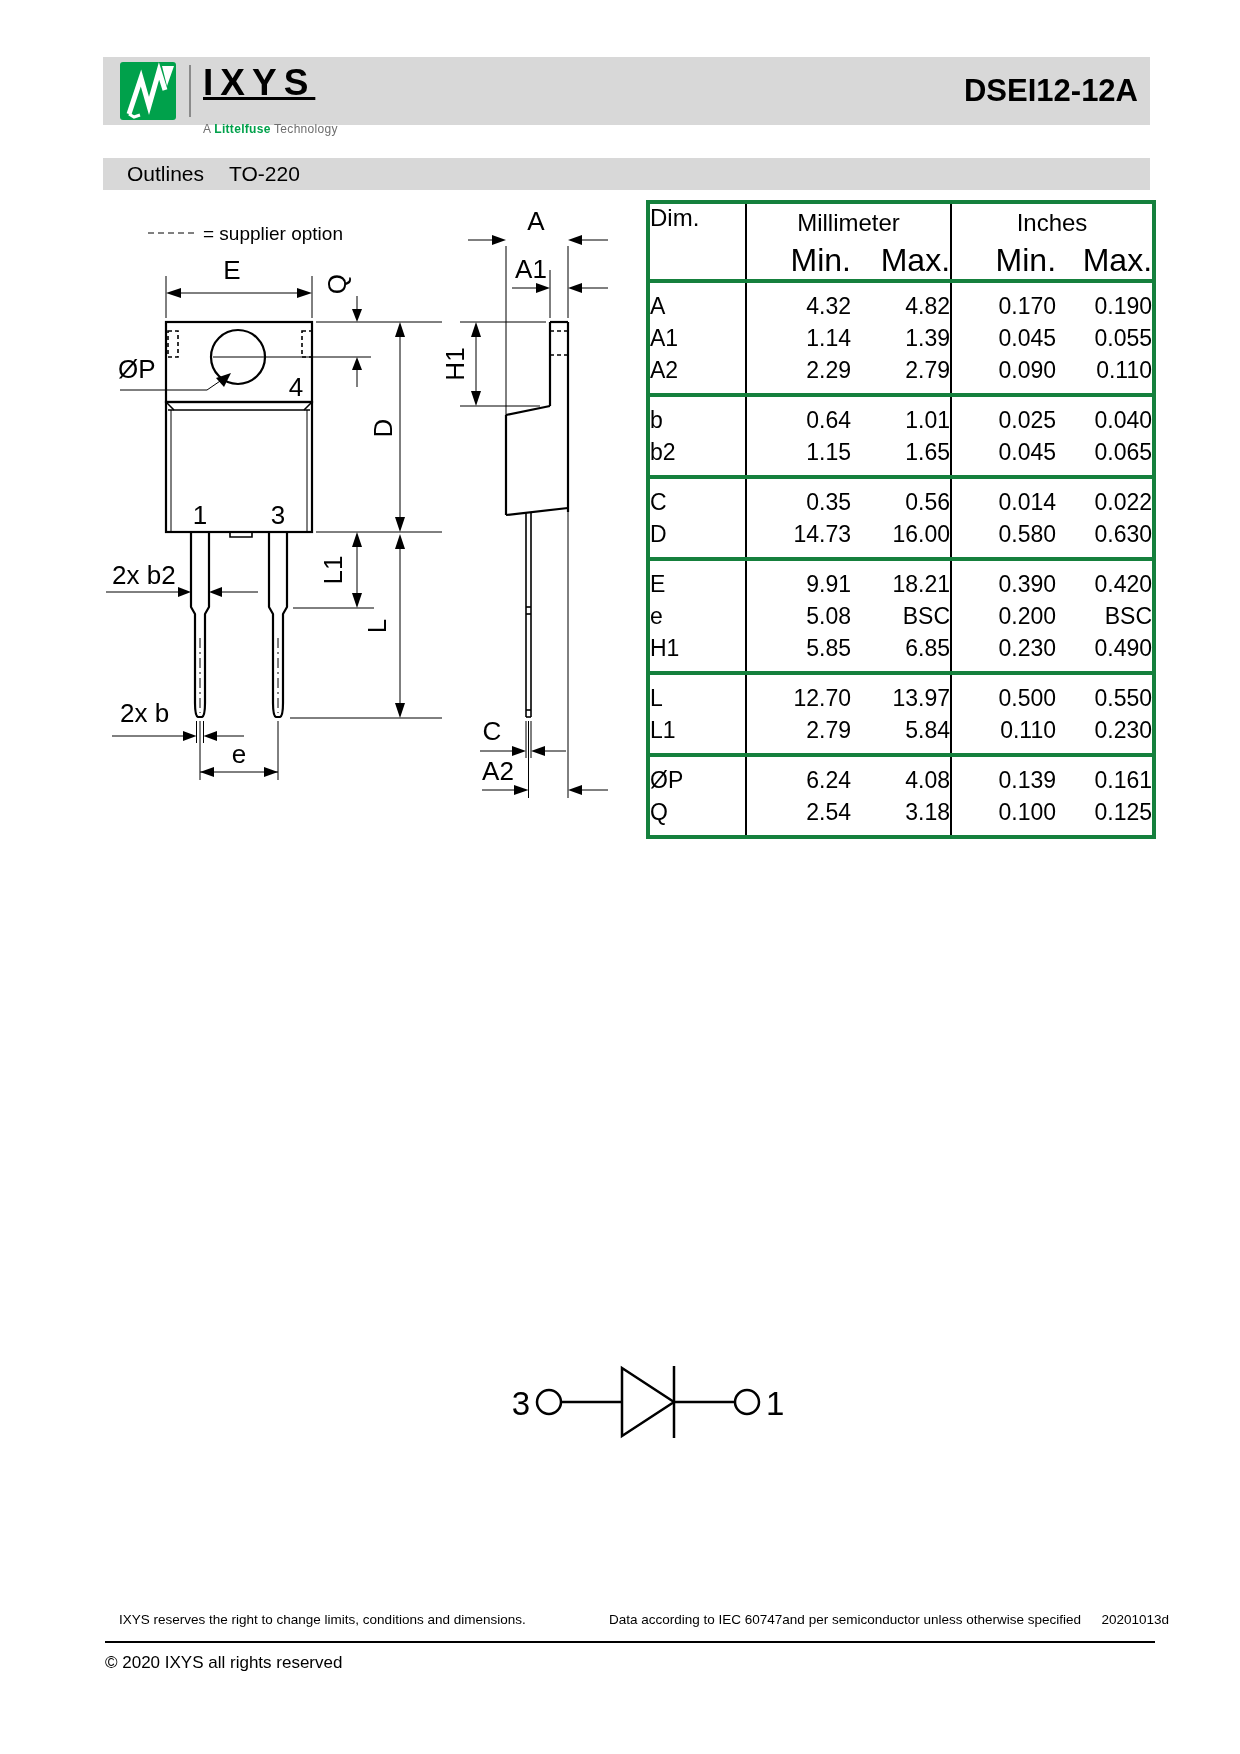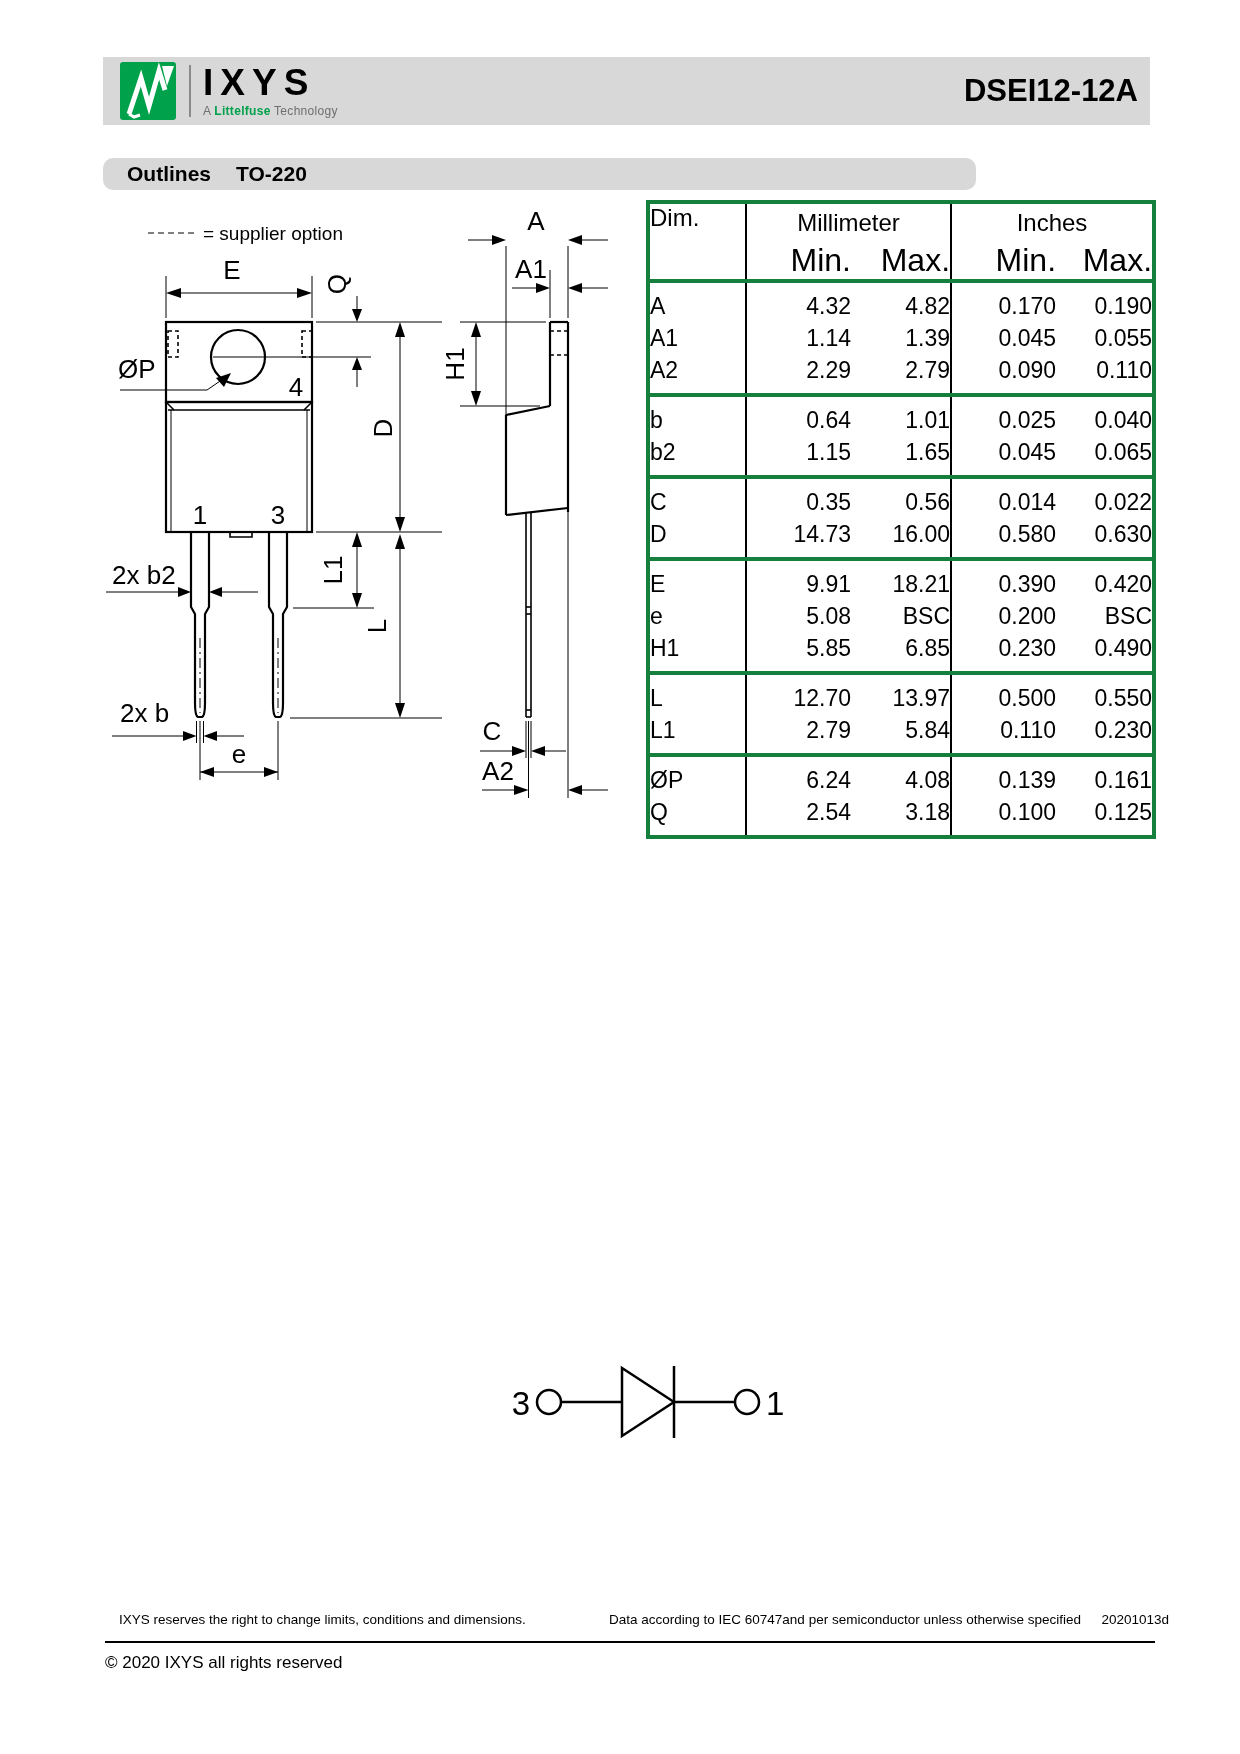--- a/index.html
+++ b/index.html
@@ -16,35 +16,35 @@
   
   .header-bar {
     position: absolute; left: 103px; top: 57px;
     width: 1047px; height: 68px;
     background: #d8d8d8;
     display: flex; align-items: center;
   }
   .logo-box { position: absolute; left: 17px; top: 5px; width: 56px; height: 58px; }
   .logo-divider { position: absolute; left: 86px; top: 8px; width: 2px; height: 52px; background: #8a8a8a; }
   .brand-block { position: absolute; left: 100px; top: 6px; }
-  .brand-name { font-size: 37px; font-weight: bold; letter-spacing: 7px; line-height: 40px; }
-  .brand-tagline { font-size: 12px; color: #6e6e6e; margin-top: 1px; letter-spacing: 0.3px; }
+  .brand-name { font-size: 37px; font-weight: bold; letter-spacing: 7px; line-height: 40px; text-decoration: underline; }
+  .brand-tagline { font-size: 12px; color: #6e6e6e; margin-top: 19px; letter-spacing: 0.3px; }
   .brand-tagline .lf { font-weight: bold; }
   .part-number {
     position: absolute; right: 12px; top: 0; height: 68px;
     display: flex; align-items: center;
     font-size: 31px; font-weight: bold;
   }
 
   
   .section-bar {
     position: absolute; left: 103px; top: 158px;
-    width: 873px; height: 32px;
+    width: 1047px; height: 32px;
     background: #d8d8d8;
-    font-size: 21px; font-weight: bold; line-height: 32px; border-radius: 10px;
+    font-size: 21px; font-weight: normal; line-height: 32px;
   }
   .section-bar .t1 { margin-left: 24px; }
   .section-bar .t2 { margin-left: 25px; }
 
   
   .drawing-svg { position: absolute; left: 100px; top: 190px; }
   .drawing-svg .thin  { stroke: #000; stroke-width: 1; fill: none; }
   .drawing-svg .med   { stroke: #000; stroke-width: 1.6; fill: none; }
   .drawing-svg .thick { stroke: #000; stroke-width: 2.2; fill: none; }
   .drawing-svg .dash  { stroke-dasharray: 6 4; }

